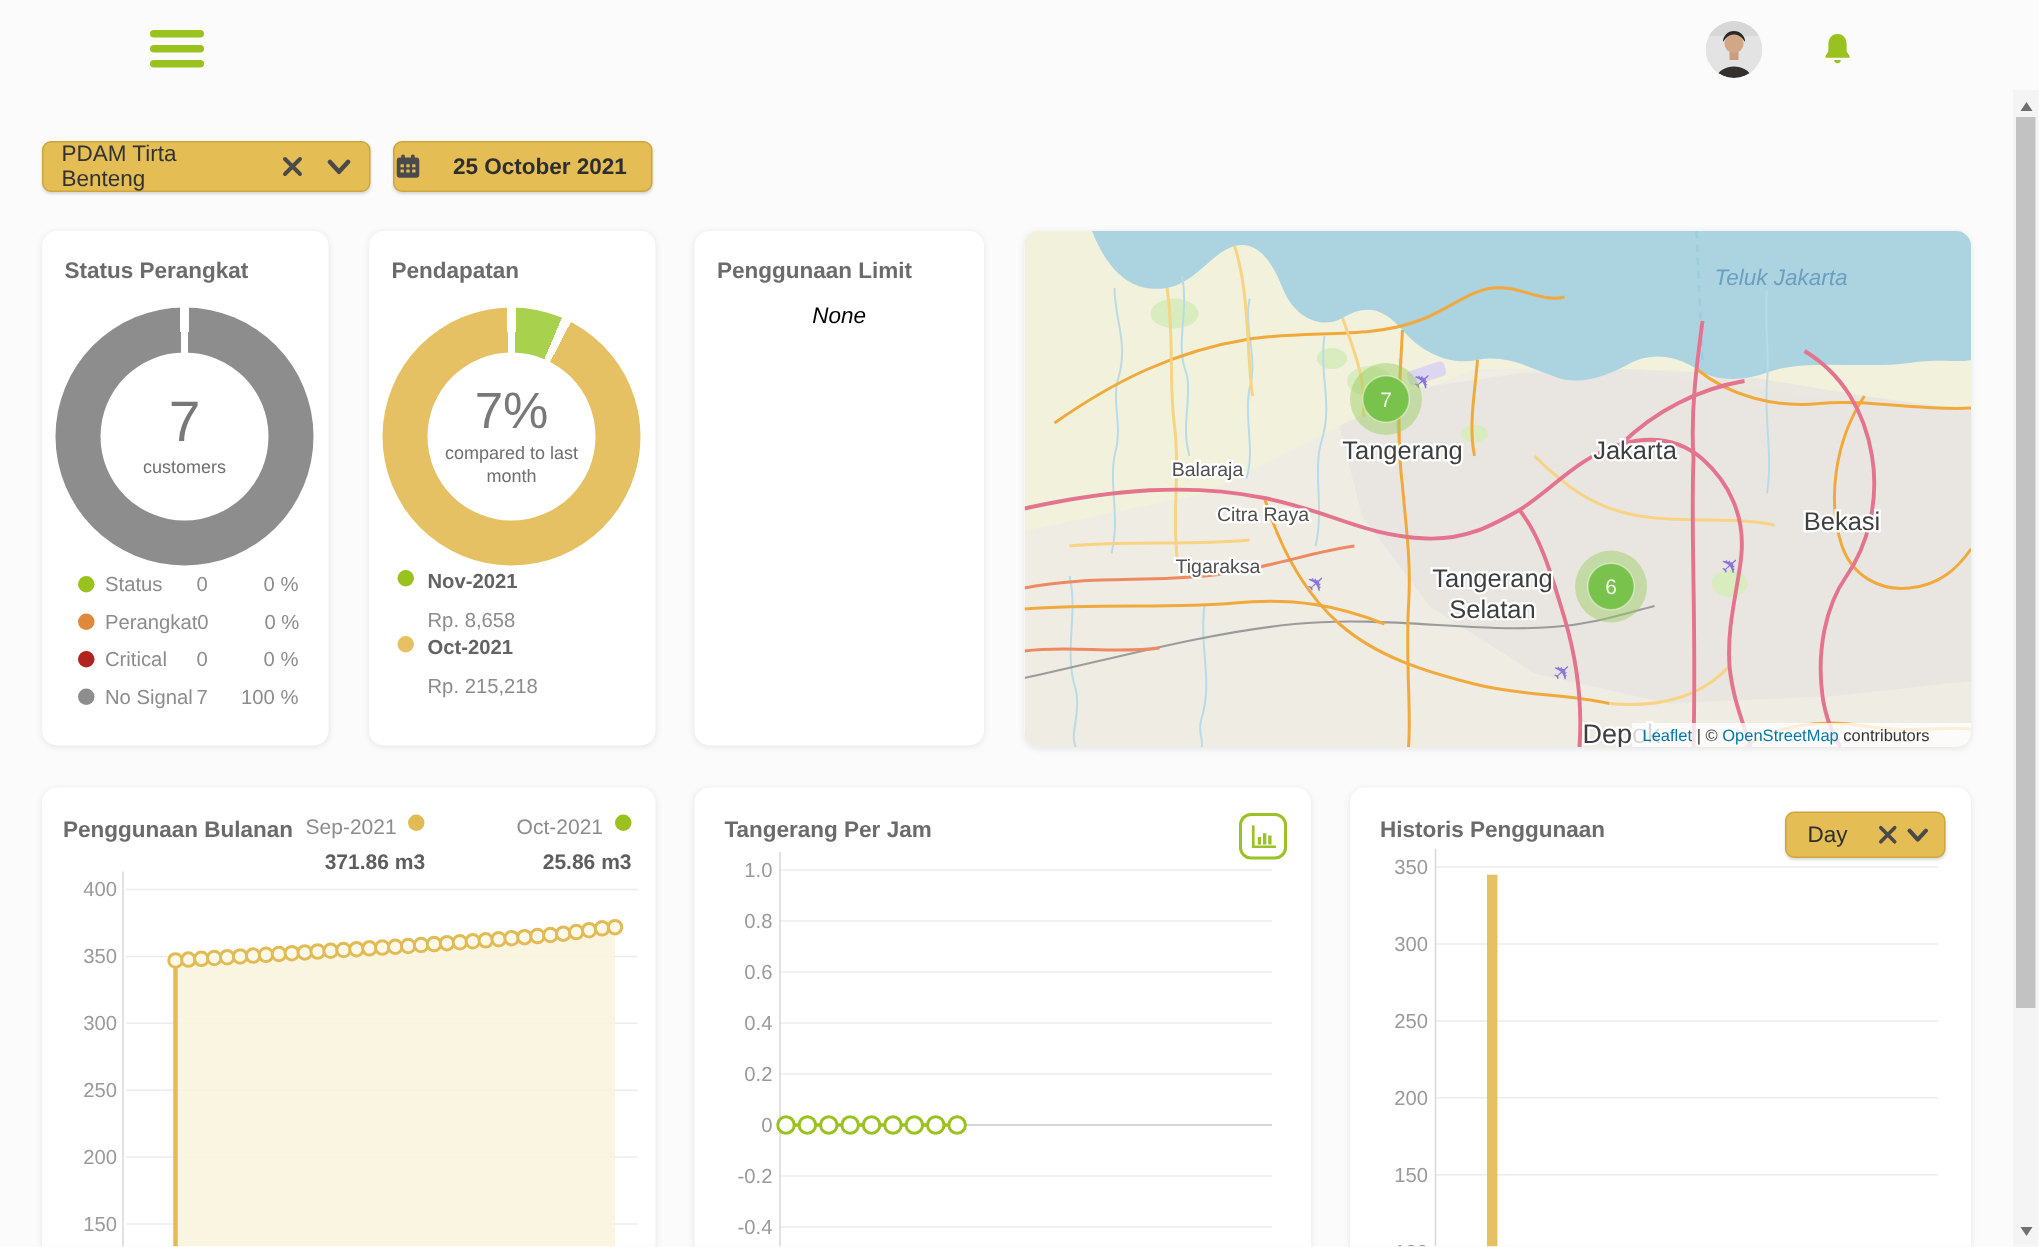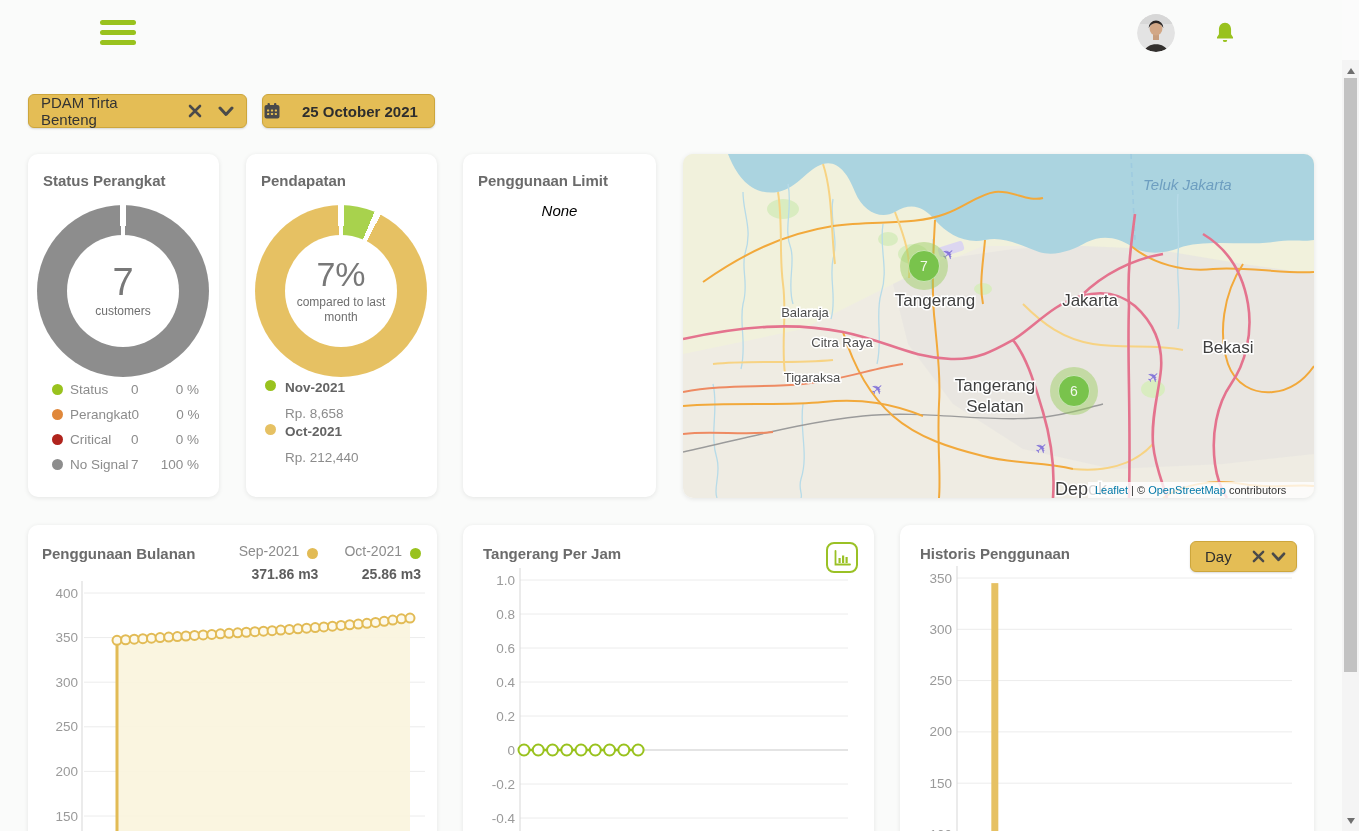--- a/index.html
+++ b/index.html
@@ -55,21 +55,21 @@
   .map-label-sm { fill:#4f4f4f; stroke:#ffffff; stroke-width:3px; paint-order:stroke; }
   .sea-label { fill:#6d9ec0; font-style:italic; font-size:15px; }
   .attr-rect { fill:rgba(255,255,255,.8); }
   .attr-text { font-size:11px; fill:#333; }
   .attr-link { fill:#0078a8; cursor:pointer; }
 
   
   .chart-svg { position:absolute; left:0; top:0; }
   .mon-legend { position:absolute; right:16px; top:18px; display:flex; gap:26px; }
   .mon-col { display:flex; flex-direction:column; align-items:flex-end; }
-  .mon-name { display:flex; align-items:flex-end; font-size:14px; color:#8c8c8c; }
+  .mon-name { display:flex; align-items:flex-start; font-size:14px; color:#8c8c8c;margin-left:35px; }
   .mon-name .dot { width:11px; height:11px; border-radius:50%; margin-left:8px; }
   .mon-total { font-size:14px; font-weight:bold; color:#5e5e5e; margin-top:7px; }
 
   .chart-btn { position:absolute; right:16px; top:17px; width:32px; height:31px; background:#fff;
                border:2px solid #9ac125; border-radius:8px; display:flex; align-items:center;
                justify-content:center; cursor:pointer; }
   .day-pill { position:absolute; right:17px; top:16px; width:107px; height:31px; padding:0 8px 0 14px; }
   .day-pill .lbl { font-size:15px; color:#2e2e2e; flex:1; }
 
   
@@ -198,21 +198,21 @@
           <span class="dot" style="background:#99c21e"></span>
       <span class="name">Nov-2021</span>
         </div>
     <div class="val">Rp. 8,658</div>
       </div>
       <div>
         <div class="lr">
           <span class="dot" style="background:#e6c163"></span>
       <span class="name">Oct-2021</span>
         </div>
-    <div class="val">Rp. 212,440</div>
+    <div class="val">Rp. 215,218</div>
       </div>
     </div>
 </div>
 
 <div class="card" style="left:463px;top:154px;width:193px;height:343px;">
   <div class="card-title">Penggunaan Limit</div>
   <div class="none-txt">None</div>
 </div>
 
 <div class="card map-card" style="left:683px;top:154px;width:631px;height:344px;">

